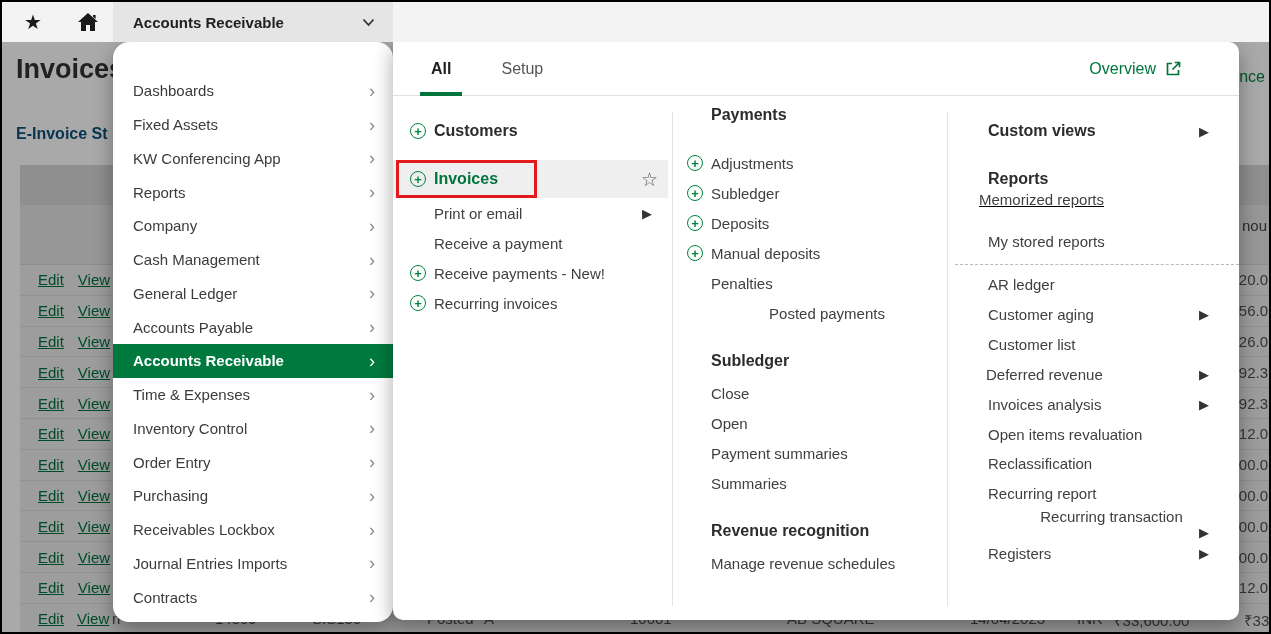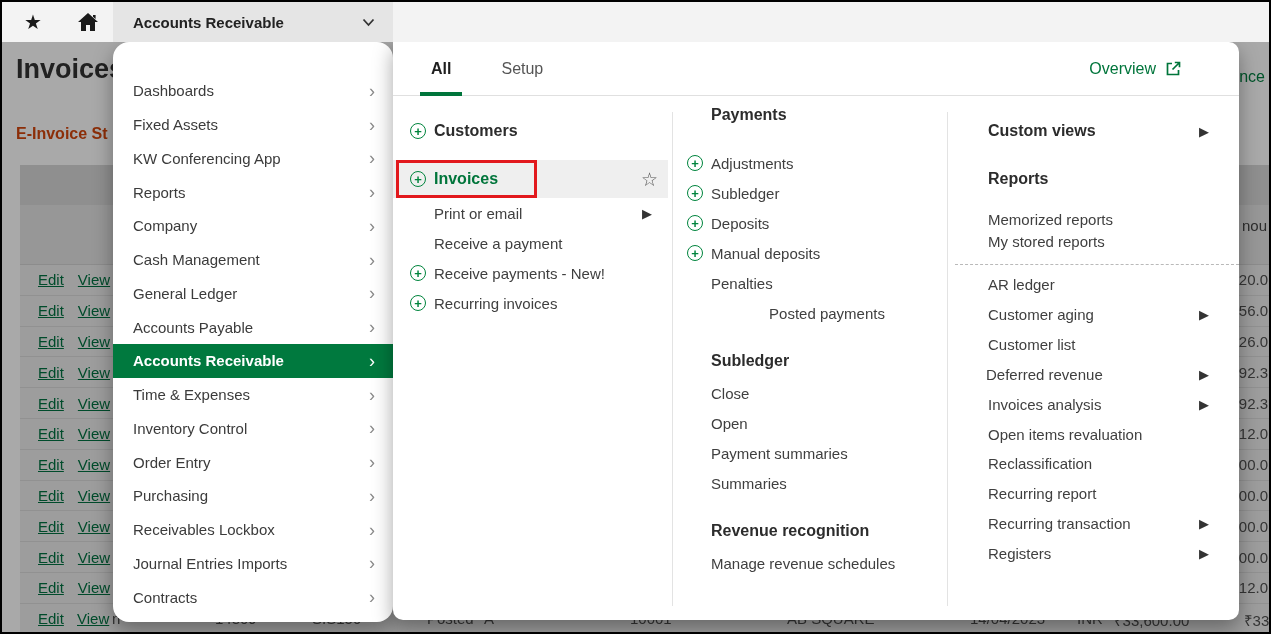--- a/index.html
+++ b/index.html
@@ -12,21 +12,21 @@
   .topbar-icon { position:absolute; top:0; height:40px; display:flex; align-items:center; justify-content:center; cursor:pointer; }
   .star-glyph { font-size:20px; color:#1a1a1a; line-height:1; }
   .module-switcher { position:absolute; left:111px; top:0; width:280px; height:40px; background:#e5e5e5;
                      display:flex; align-items:center; padding:0 18px 0 20px; cursor:pointer; }
   .module-switcher .label { font-size:15px; font-weight:bold; color:#222; }
   .module-switcher .chev { margin-left:auto; display:flex; }
 
   
   .bg-page { position:absolute; left:0; top:40px; width:100%; height:594px; background:#eaeaea; z-index:1; }
   .bg-title { position:absolute; left:14px; top:12px; font-size:27px; font-weight:600; color:#2e2e2e; }
-  .bg-subtitle { position:absolute; left:14px; top:83px; font-size:16px; font-weight:bold; color:#c2410c; white-space:nowrap; }
+  .bg-subtitle { position:absolute; left:14px; top:83px; font-size:16px; font-weight:bold; color:#0c4a6e; white-space:nowrap; }
   .bg-partial-link { position:absolute; right:4px; top:26px; font-size:16px; color:#00753b; }
   .bg-table { position:absolute; left:18px; top:123px; right:0; bottom:0; background:#dadada; }
   .bg-thead1 { height:40px; background:#c6c6c6; }
   .bg-thead2 { height:60px; background:#d2d2d2; border-bottom:1px solid #c2c2c2; position:relative; }
   .bg-col-partial { position:absolute; right:2px; top:12px; font-size:15px; color:#3d3d3d; }
   .bg-row { height:30.8px; border-bottom:1px solid #c9c9c9; display:flex; align-items:center; padding-left:18px; font-size:15px; }
   .bg-link { color:#00693c; text-decoration:underline; margin-right:14px; cursor:pointer; }
   .bg-amt { margin-left:auto; padding-right:1px; color:#4a4a4a; white-space:nowrap; }
   .bg-bottomrow { position:relative; height:31px; font-size:15px; color:#4a4a4a; }
   .bg-cell { position:absolute; top:6px; white-space:nowrap; }
@@ -355,21 +355,21 @@
       </div>
 
       <div class="col col3">
         <div class="mrow" style="top:18px; height:34px; padding-left:41px;text-align:center;">
           <span class="grp-title">Custom views</span>
           <span class="subarrow" style="margin-right:26px;">▶</span>
         </div>
         <div class="mrow" style="top:66px; height:34px; padding-left:41px;">
           <span class="grp-title">Reports</span>
         </div>
-        <div class="mrow" style="top:108px; height:30px; padding-left:41px;">
+        <div class="mrow" style="top:88px; height:30px; padding-left:32px;text-decoration:underline;">
           <span class="item-lbl">Memorized reports</span>
         </div>
         <div class="mrow" style="top:130px; height:30px; padding-left:41px;">
           <span class="item-lbl">My stored reports</span>
         </div>
         <div class="dash-div" style="top:168px;"></div>
         <div class="mrow" style="top:173px; height:30px; padding-left:41px;">
           <span class="item-lbl">AR ledger</span>
         </div>
         <div class="mrow" style="top:203px; height:30px; padding-left:41px;">
@@ -389,21 +389,21 @@
         </div>
         <div class="mrow" style="top:323px; height:30px; padding-left:41px;">
           <span class="item-lbl">Open items revaluation</span>
         </div>
         <div class="mrow" style="top:352px; height:30px; padding-left:41px;">
           <span class="item-lbl">Reclassification</span>
         </div>
         <div class="mrow" style="top:382px; height:30px; padding-left:41px;">
           <span class="item-lbl">Recurring report</span>
         </div>
-        <div class="mrow" style="top:412px; height:30px; padding-left:41px;">
+        <div class="mrow" style="top:412px; height:30px; padding-left:41px;flex-direction:column;">
           <span class="item-lbl">Recurring transaction</span>
           <span class="subarrow" style="margin-right:26px;">▶</span>
         </div>
         <div class="mrow" style="top:442px; height:30px; padding-left:41px;">
           <span class="item-lbl">Registers</span>
           <span class="subarrow" style="margin-right:26px;">▶</span>
         </div>
       </div>
     </div>
   </div>

